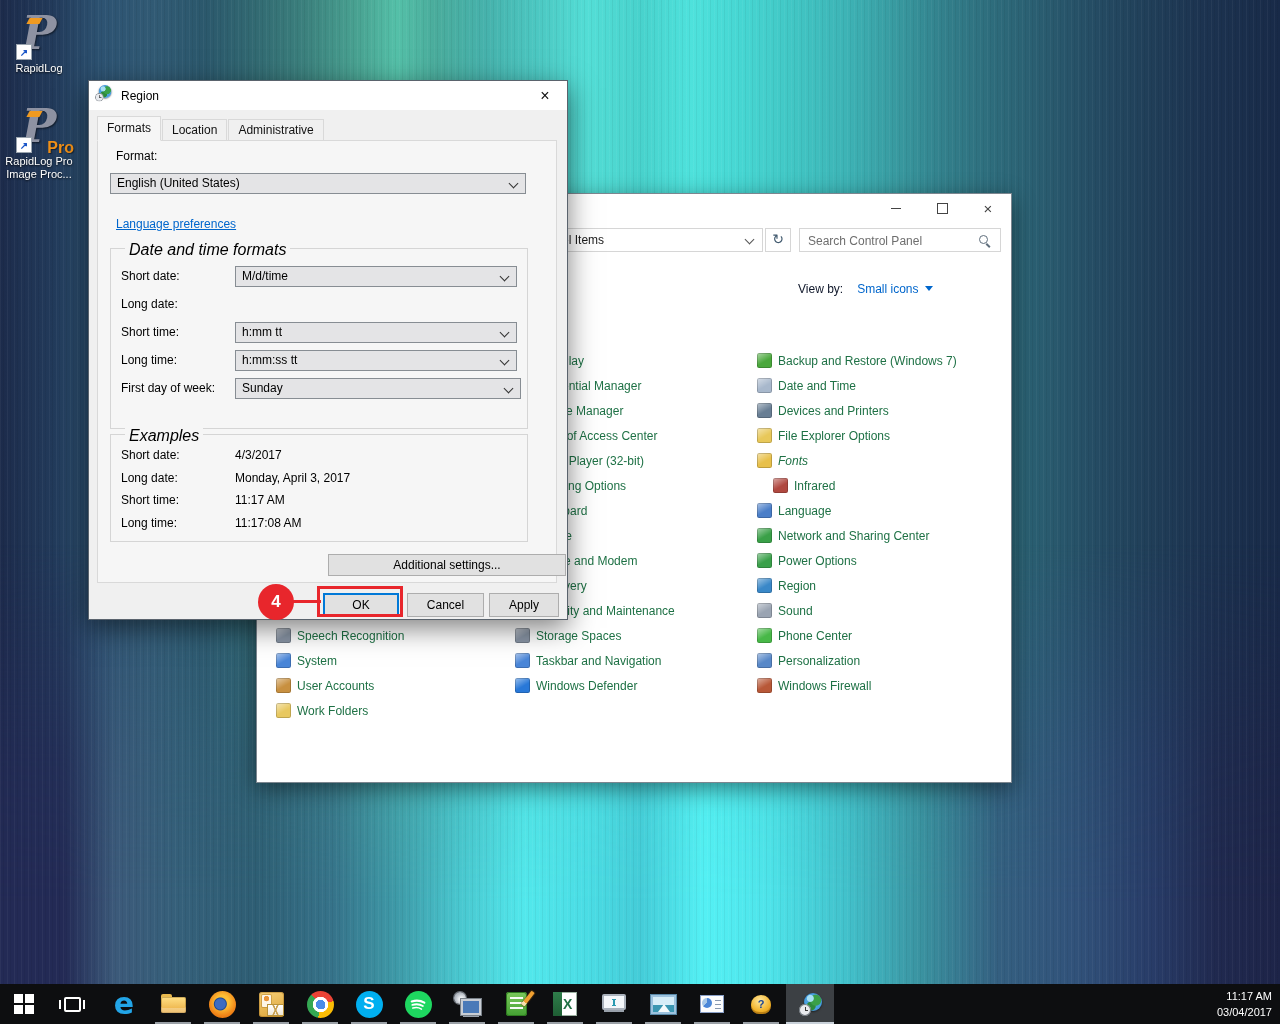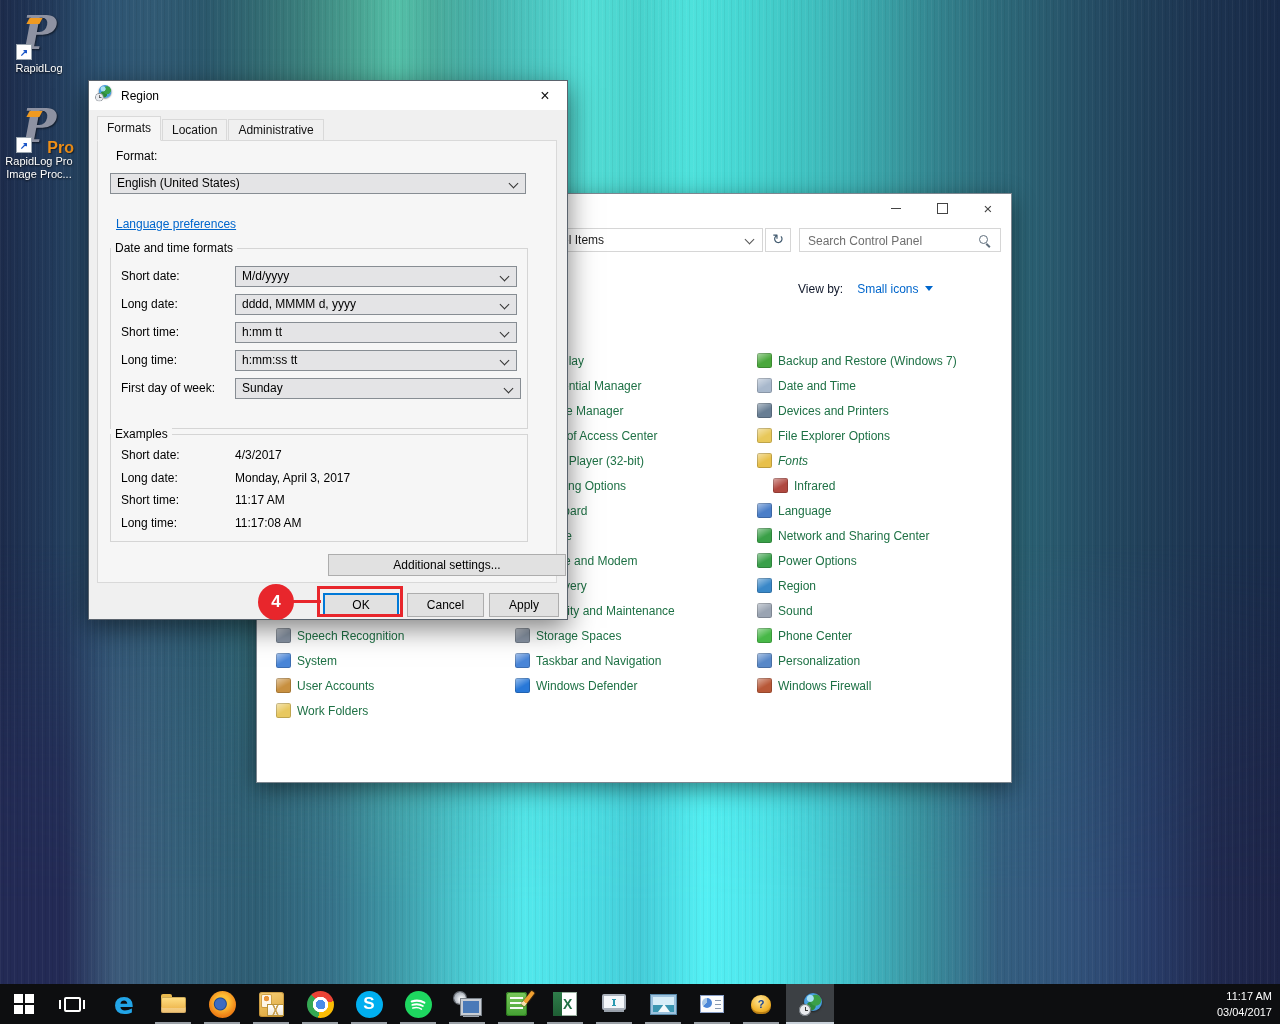--- a/index.html
+++ b/index.html
@@ -59,21 +59,21 @@
   .dlg-close{position:absolute;right:0;top:0;width:44px;height:29px;display:flex;align-items:center;justify-content:center;font-size:16px;color:#111;}
   .tabs{position:absolute;left:8px;top:38px;display:flex;align-items:flex-end;}
   .tab{font-size:12px;color:#111;background:#f0f0f0;border:1px solid #d9d9d9;height:20px;line-height:20px;padding:0 9px;margin-right:1px;box-sizing:content-box;}
   .tab.active{background:#f6f6f6;height:23px;line-height:23px;margin-top:-3px;border-bottom:1px solid #f6f6f6;position:relative;z-index:2;}
   .tab-page{position:absolute;left:8px;top:59px;width:460px;height:443px;background:#f6f6f6;border:1px solid #d9d9d9;box-sizing:border-box;}
   .lbl{position:absolute;font-size:12px;color:#000;white-space:nowrap;}
   .combo{position:absolute;height:21px;background:#e4e4e6;border:1px solid #878d93;box-sizing:border-box;font-size:12px;color:#000;line-height:19px;padding-left:6px;white-space:nowrap;}
   .combo::after{content:"";position:absolute;right:8px;top:6px;width:6px;height:6px;border-right:1.4px solid #333;border-bottom:1.4px solid #333;transform:rotate(45deg);}
   .link{position:absolute;font-size:12px;color:#0066cc;text-decoration:underline;white-space:nowrap;}
   .grp{position:absolute;border:1px solid #d5d5d5;}
-  .grp-label{position:absolute;top:-8px;left:0;background:#f6f6f6;padding:0 4px;font-size:12px;color:#000;white-space:nowrap;}
+  .grp-label{position:absolute;top:-8px;left:14px;background:#f6f6f6;padding:0 4px;font-size:16px;color:#000;white-space:nowrap;font-style:italic;}
   .btn{position:absolute;background:#e1e1e1;border:1px solid #adadad;box-sizing:border-box;font-size:12px;color:#000;display:flex;align-items:center;justify-content:center;}
   .btn-default{border:2px solid #0078d7;}
   
   .ann-circle{position:absolute;left:258px;top:584px;width:36px;height:36px;border-radius:50%;background:#e8262c;color:#fff;font-weight:bold;font-size:17px;display:flex;align-items:center;justify-content:center;z-index:60;}
   .ann-line{position:absolute;left:291px;top:600px;width:30px;height:3px;background:#e8262c;z-index:60;}
   .ann-box{position:absolute;left:317px;top:586px;width:86px;height:31px;border:3px solid #e8262c;box-sizing:border-box;z-index:60;}
   
   .taskbar{position:absolute;left:0;top:984px;width:1280px;height:40px;background:#0d0e10;z-index:40;}
   .tb-slot{position:absolute;top:0;height:40px;width:48px;display:flex;align-items:center;justify-content:center;}
   .tb-slot.running::after{content:"";position:absolute;left:6px;right:6px;bottom:0;height:2px;background:#9aa0a6;}
@@ -366,23 +366,22 @@
       <span class="tab">Administrative</span>
     </div>
     <div class="tab-page">
       <span class="lbl" style="left:18px;top:8px;">Format:</span>
       <div class="combo" style="left:12px;top:32px;width:416px;">English (United States)</div>
       <span class="link" style="left:18px;top:76px;">Language preferences</span>
 
       <div class="grp" style="left:12px;top:107px;width:416px;height:179px;">
         <span class="grp-label">Date and time formats</span>
         <span class="lbl" style="left:10px;top:20px;">Short date:</span>
-        <div class="combo" style="left:124px;top:17px;width:282px;">M/d/yyyy</div>
+        <div class="combo" style="left:124px;top:17px;width:282px;">M/d/time</div>
         <span class="lbl" style="left:10px;top:48px;">Long date:</span>
-        <div class="combo" style="left:124px;top:45px;width:282px;">dddd, MMMM d, yyyy</div>
         <span class="lbl" style="left:10px;top:76px;">Short time:</span>
         <div class="combo" style="left:124px;top:73px;width:282px;">h:mm tt</div>
         <span class="lbl" style="left:10px;top:104px;">Long time:</span>
         <div class="combo" style="left:124px;top:101px;width:282px;">h:mm:ss tt</div>
         <span class="lbl" style="left:10px;top:132px;">First day of week:</span>
         <div class="combo" style="left:124px;top:129px;width:286px;">Sunday</div>
       </div>
 
       <div class="grp" style="left:12px;top:293px;width:416px;height:106px;">
         <span class="grp-label">Examples</span>

